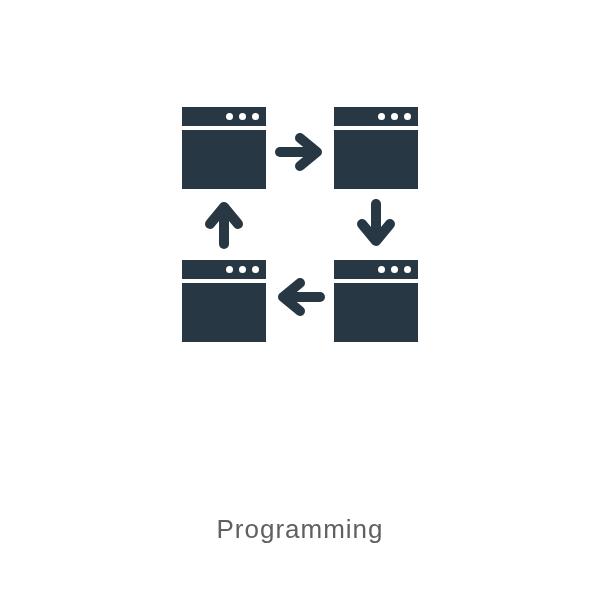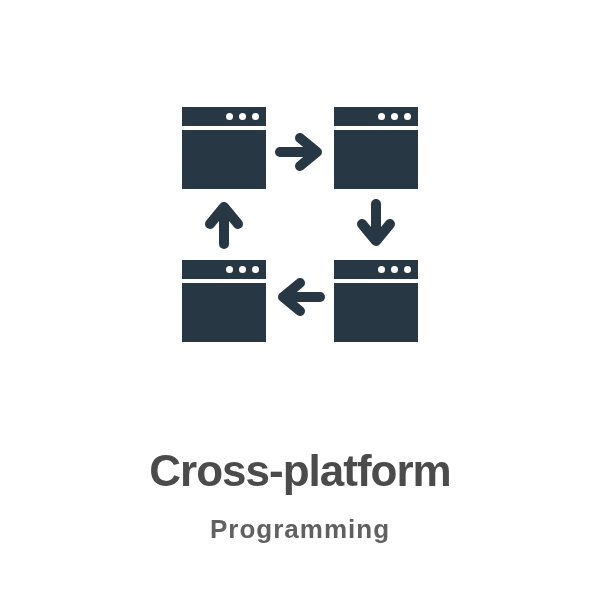--- a/index.html
+++ b/index.html
@@ -97,21 +97,21 @@
     color: var(--title-color, #4b4b4b);
   }
   .caption-subtitle {
     position: absolute;
     left: 0;
     top: 513px;
     width: 600px;
     text-align: center;
     font-size: 26px;
     line-height: 32px;
-    font-weight: 700;
+    font-weight: 400;
     letter-spacing: 1px;
     color: var(--subtitle-color, #606060);
   }
 </style>
 </head>
 <body>
 
 <div class="canvas">
 
   <div class="icon-group">
@@ -175,17 +175,16 @@
 
     <div class="arrow arrow-up">
       <svg viewBox="0 0 56 56" aria-hidden="true">
         <path d="M8 28 L38 28"></path>
         <path d="M28 14 L45 28 L28 42"></path>
       </svg>
     </div>
 
   </div>
 
-  <div class="caption-title">Cross-platform</div>
 
   <div class="caption-subtitle">Programming</div>
 
 </div>
 
 </body></html>

